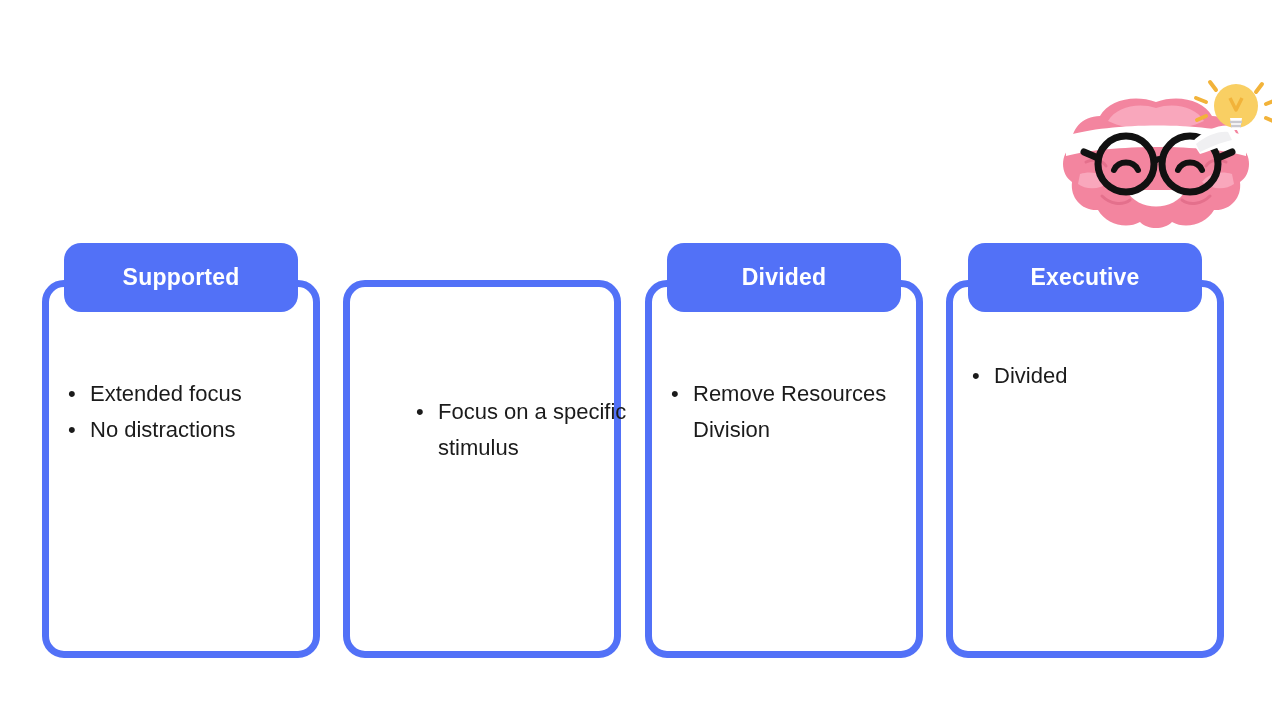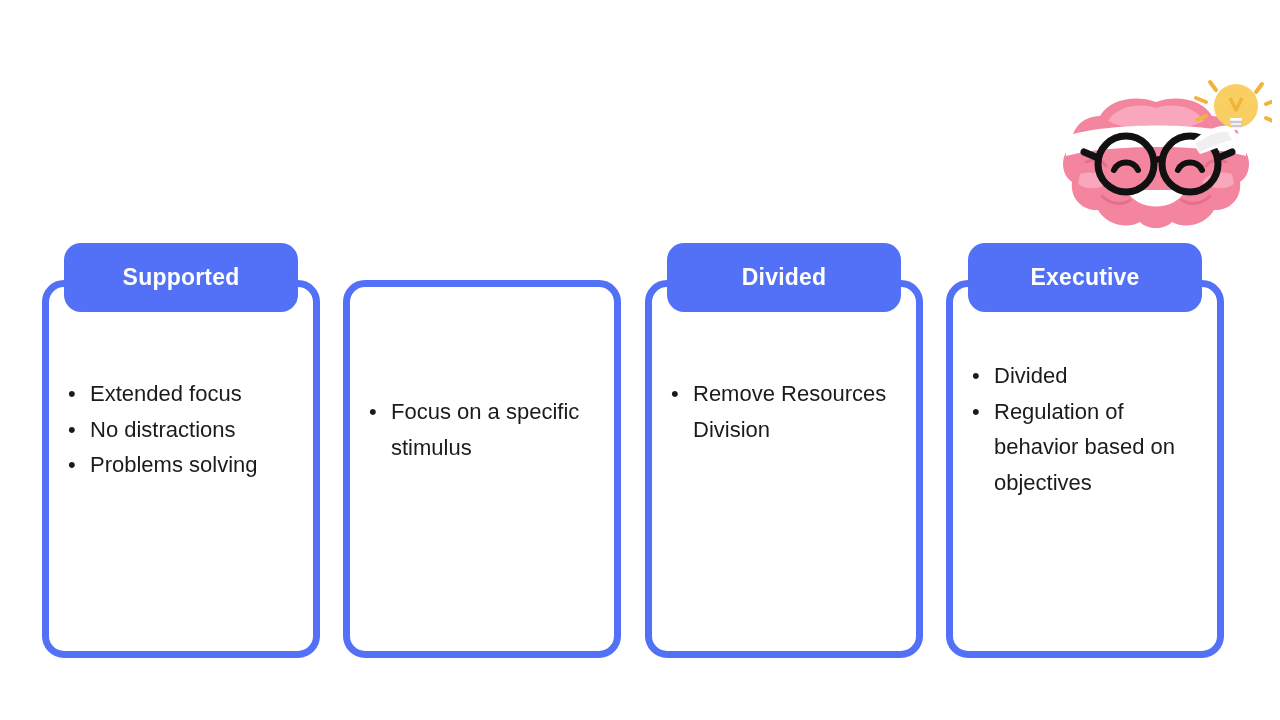--- a/index.html
+++ b/index.html
@@ -126,21 +126,21 @@
     top: 37px;
     width: 278px;
     height: 378px;
     box-sizing: border-box;
     margin: 0;
     padding: 96px 22px 10px 48px;
     list-style: none;
     z-index: 3;
   }
   .card-list.pad-a { padding-top: 96px; }
-  .card-list.pad-b { padding-top: 114px; }
+  .card-list.pad-b { padding-top: 114px; margin-left: 47px; }
   .card-list.pad-c { padding-top: 96px; }
   .card-list.pad-d { padding-top: 78px; }
 
   .card-list li {
     position: relative;
     font-size: 22px;
     color: #1b1b1b;
     line-height: 1.62;
     margin: 0 0 0 0;
     padding-left: 0;
@@ -240,21 +240,20 @@
     </svg>
   </div>
 
   <div class="cards">
 
     <div class="card card-1">
       <div class="card-body"></div>
       <ul class="card-list pad-a">
         <li>Extended focus</li>
         <li>No distractions</li>
-        <li>Problems solving</li>
       </ul>
       <div class="card-head">
         <span class="card-head-label">Supported</span>
       </div>
     </div>
 
     <div class="card card-2">
       <div class="card-body"></div>
       <ul class="card-list pad-b">
         <li>Focus on a specific stimulus</li>
@@ -268,21 +267,20 @@
       </ul>
       <div class="card-head">
         <span class="card-head-label">Divided</span>
       </div>
     </div>
 
     <div class="card card-4">
       <div class="card-body"></div>
       <ul class="card-list pad-d">
         <li>Divided</li>
-        <li>Regulation of behavior based on objectives</li>
       </ul>
       <div class="card-head">
         <span class="card-head-label">Executive</span>
       </div>
     </div>
 
   </div>
 </div>
 
 </body></html>

